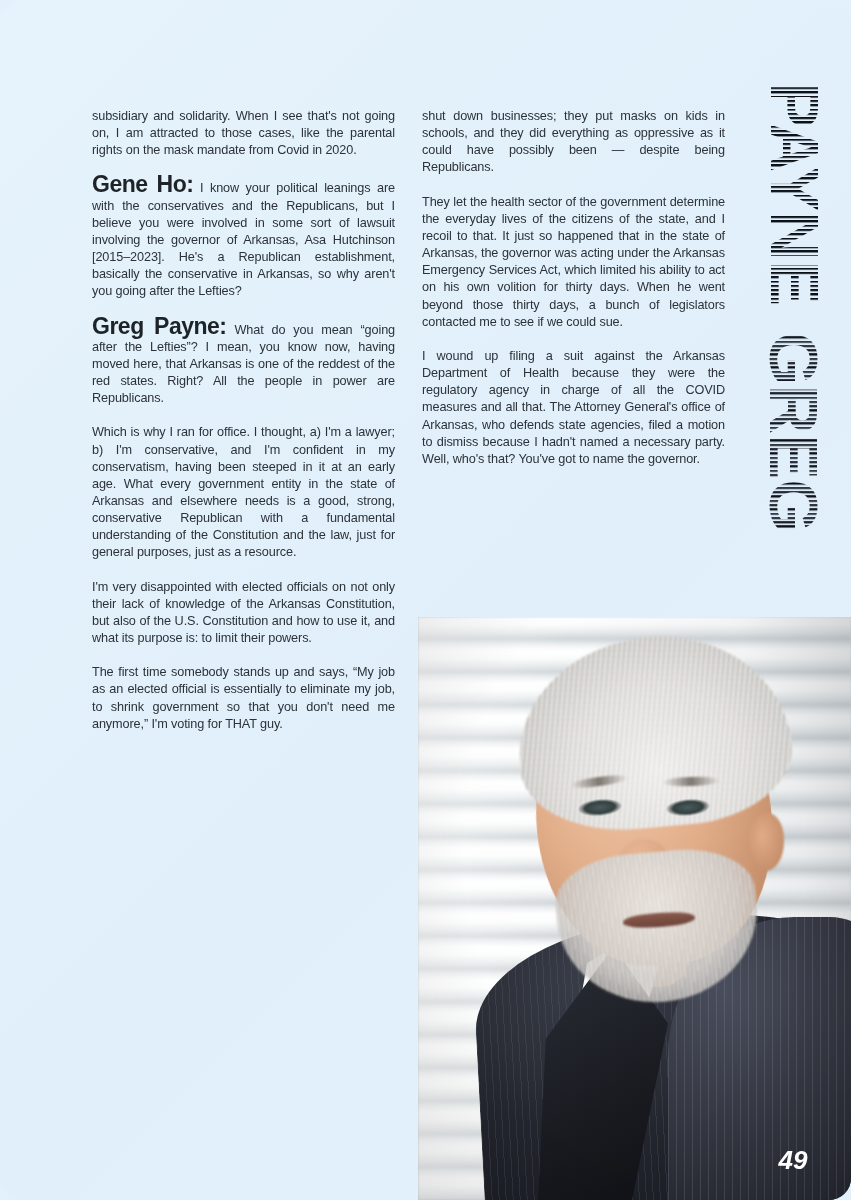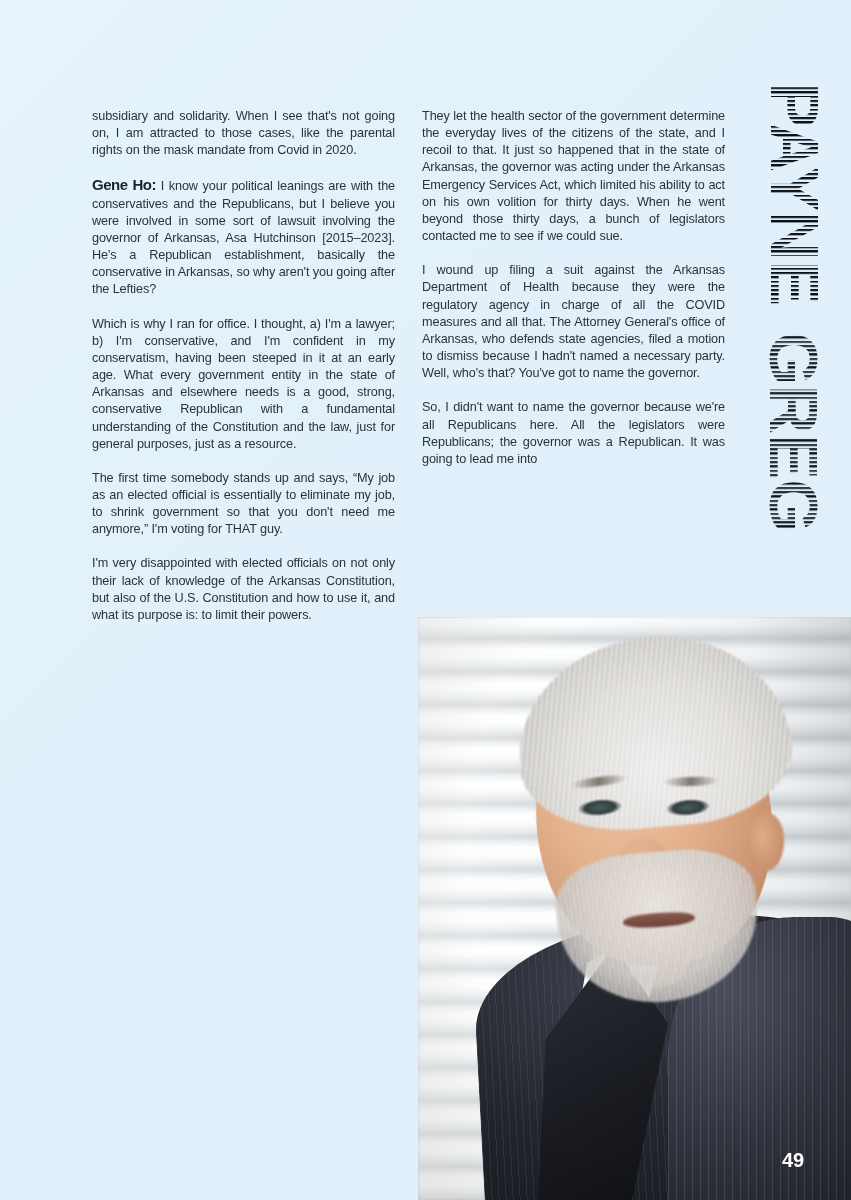--- a/index.html
+++ b/index.html
@@ -14,20 +14,21 @@
     overflow: hidden;
     position: relative;
   }
 
   #page {
     position: relative;
     width: 851px;
     height: 1200px;
     background: linear-gradient(135deg, #e6f3fc 0%, #e0effa 55%, #e3f1fb 100%);
     overflow: hidden;
+    border-radius: 22px;
   }
 
   
   .col {
     position: absolute;
     top: 108px;
     width: 303px;
     color: #2c3238;
   }
   .col.left  { left: 92px; }
@@ -39,21 +40,21 @@
     text-align: justify;
     text-justify: inter-word;
     margin: 0 0 17px 0;
     letter-spacing: -0.12px;
     hyphens: none;
   }
   .para:last-child { margin-bottom: 0; }
 
   .speaker {
     font-weight: 700;
-    font-size: 15px;
+    font-size: 23px;
     letter-spacing: -0.5px;
     color: #1d2327;
   }
 
   
   #nameart {
     position: absolute;
     left: 744px;
     top: 64px;
     width: 100px;
@@ -302,41 +303,43 @@
     left: 735px;
     top: 1140px;
     width: 116px;
     height: 40px;
     display: flex;
     align-items: center;
     justify-content: center;
   }
   #pagenum-wrap span {
     color: #ffffff;
-    font-size: 20px;
+    font-size: 26px;
     font-weight: 700;
+    font-style: italic;
   }
 </style>
 </head>
 <body>
 
 <div id="page">
 
   <div class="col left">
     <p class="para"><span>subsidiary and solidarity. When I see that's not going on, I am attracted to those cases, like the parental rights on the mask mandate from Covid in 2020.</span></p>
     <p class="para"><span class="speaker">Gene Ho:</span> <span>I know your political leanings are with the conservatives and the Republicans, but I believe you were involved in some sort of lawsuit involving the governor of Arkansas, Asa Hutchinson [2015–2023]. He's a Republican establishment, basically the conservative in Arkansas, so why aren't you going after the Lefties?</span></p>
+    <p class="para"><span class="speaker">Greg Payne:</span> <span>What do you mean “going after the Lefties”? I mean, you know now, having moved here, that Arkansas is one of the reddest of the red states. Right? All the people in power are Republicans.</span></p>
     <p class="para"><span>Which is why I ran for office. I thought, a) I'm a lawyer; b) I'm conservative, and I'm confident in my conservatism, having been steeped in it at an early age. What every government entity in the state of Arkansas and elsewhere needs is a good, strong, conservative Republican with a fundamental understanding of the Constitution and the law, just for general purposes, just as a resource.</span></p>
+    <p class="para"><span>I'm very disappointed with elected officials on not only their lack of knowledge of the Arkansas Constitution, but also of the U.S. Constitution and how to use it, and what its purpose is: to limit their powers.</span></p>
     <p class="para"><span>The first time somebody stands up and says, “My job as an elected official is essentially to eliminate my job, to shrink government so that you don't need me anymore,” I'm voting for THAT guy.</span></p>
-    <p class="para"><span>I'm very disappointed with elected officials on not only their lack of knowledge of the Arkansas Constitution, but also of the U.S. Constitution and how to use it, and what its purpose is: to limit their powers.</span></p>
   </div>
 
   <div class="col right">
+    <p class="para"><span>shut down businesses; they put masks on kids in schools, and they did everything as oppressive as it could have possibly been — despite being Republicans.</span></p>
     <p class="para"><span>They let the health sector of the government determine the everyday lives of the citizens of the state, and I recoil to that. It just so happened that in the state of Arkansas, the governor was acting under the Arkansas Emergency Services Act, which limited his ability to act on his own volition for thirty days. When he went beyond those thirty days, a bunch of legislators contacted me to see if we could sue.</span></p>
     <p class="para"><span>I wound up filing a suit against the Arkansas Department of Health because they were the regulatory agency in charge of all the COVID measures and all that. The Attorney General's office of Arkansas, who defends state agencies, filed a motion to dismiss because I hadn't named a necessary party. Well, who's that? You've got to name the governor.</span></p>
-    <p class="para"><span>So, I didn't want to name the governor because we're all Republicans here. All the legislators were Republicans; the governor was a Republican. It was going to lead me into</span></p>
   </div>
 
   <div id="nameart">
     <div class="rot-wrap" id="wrap-payne">
       <div class="rot-inner">PAYNE</div>
     </div>
     <div class="rot-wrap" id="wrap-greg">
       <div class="rot-inner">GREG</div>
     </div>
   </div>

